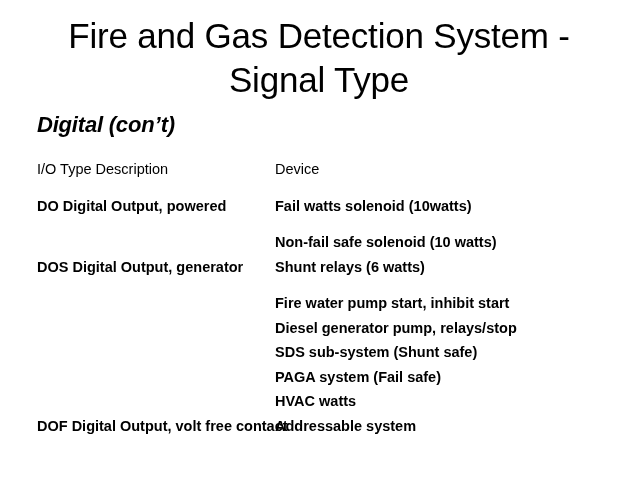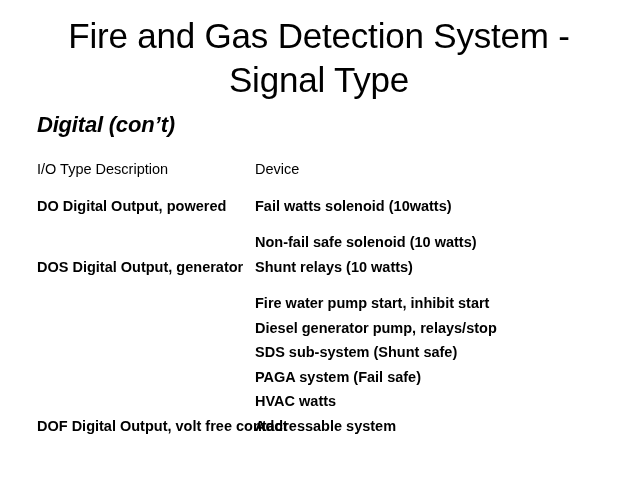--- a/index.html
+++ b/index.html
@@ -68,20 +68,21 @@
   }
   .col-left {
     width: 255px;
     padding-left: 37px;
     box-sizing: border-box;
     flex: 0 0 255px;
   }
   .col-right {
     padding-left: 0;
     flex: 1 1 auto;
+    margin-left: 20px;
   }
   .cell-line {
     font-size: 14.5px;
     line-height: 24.5px;
     color: #000000;
     white-space: nowrap;
   }
   .row-header .cell-line {
     font-size: 14.5px;
   }
@@ -115,21 +116,21 @@
         <div class="cell-line">Fail watts solenoid (10watts)</div>
       </div>
     </div>
 
     <div class="row">
       <div class="col-left">
         <div class="cell-line">DOS Digital Output, generator</div>
       </div>
       <div class="col-right">
         <div class="cell-line">Non-fail safe solenoid (10 watts)</div>
-        <div class="cell-line">Shunt relays (10 watts)</div>
+        <div class="cell-line">Shunt relays (6 watts)</div>
       </div>
     </div>
 
     <div class="row">
       <div class="col-left">
         <div class="cell-line">DOF Digital Output, volt free contact</div>
       </div>
       <div class="col-right">
         <div class="cell-line">Fire water pump start, inhibit start</div>
         <div class="cell-line">Diesel generator pump, relays/stop</div>

